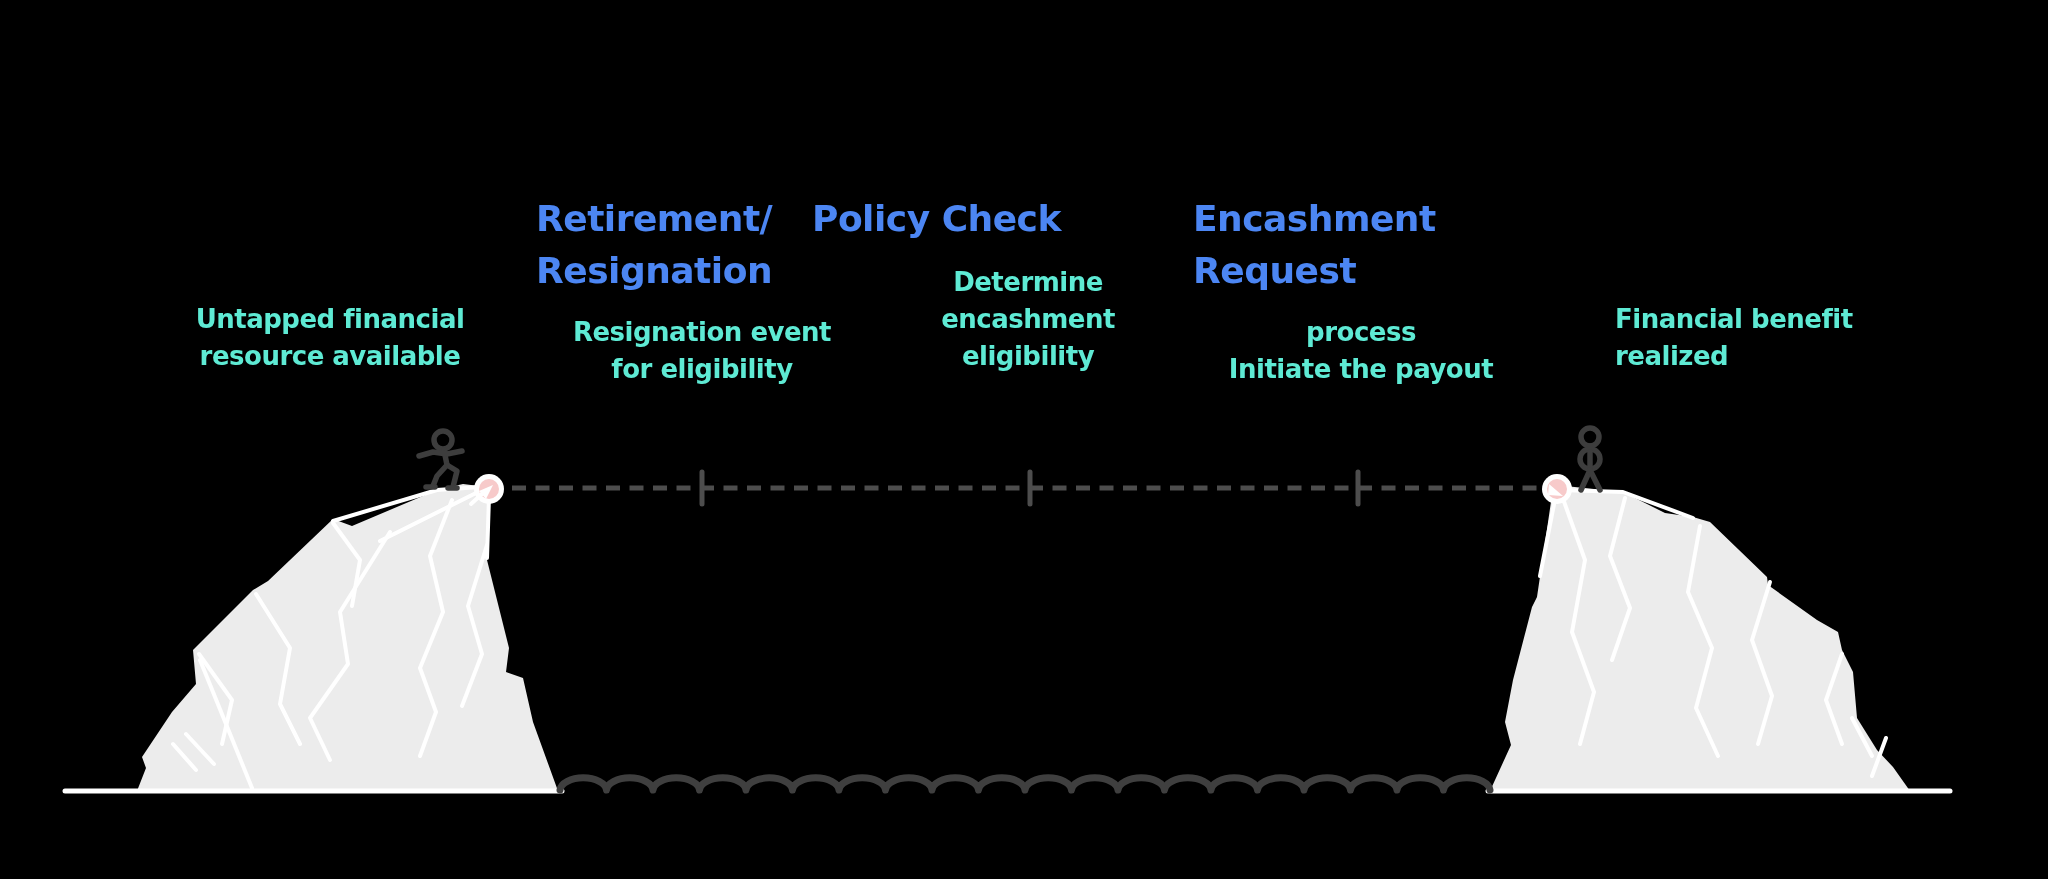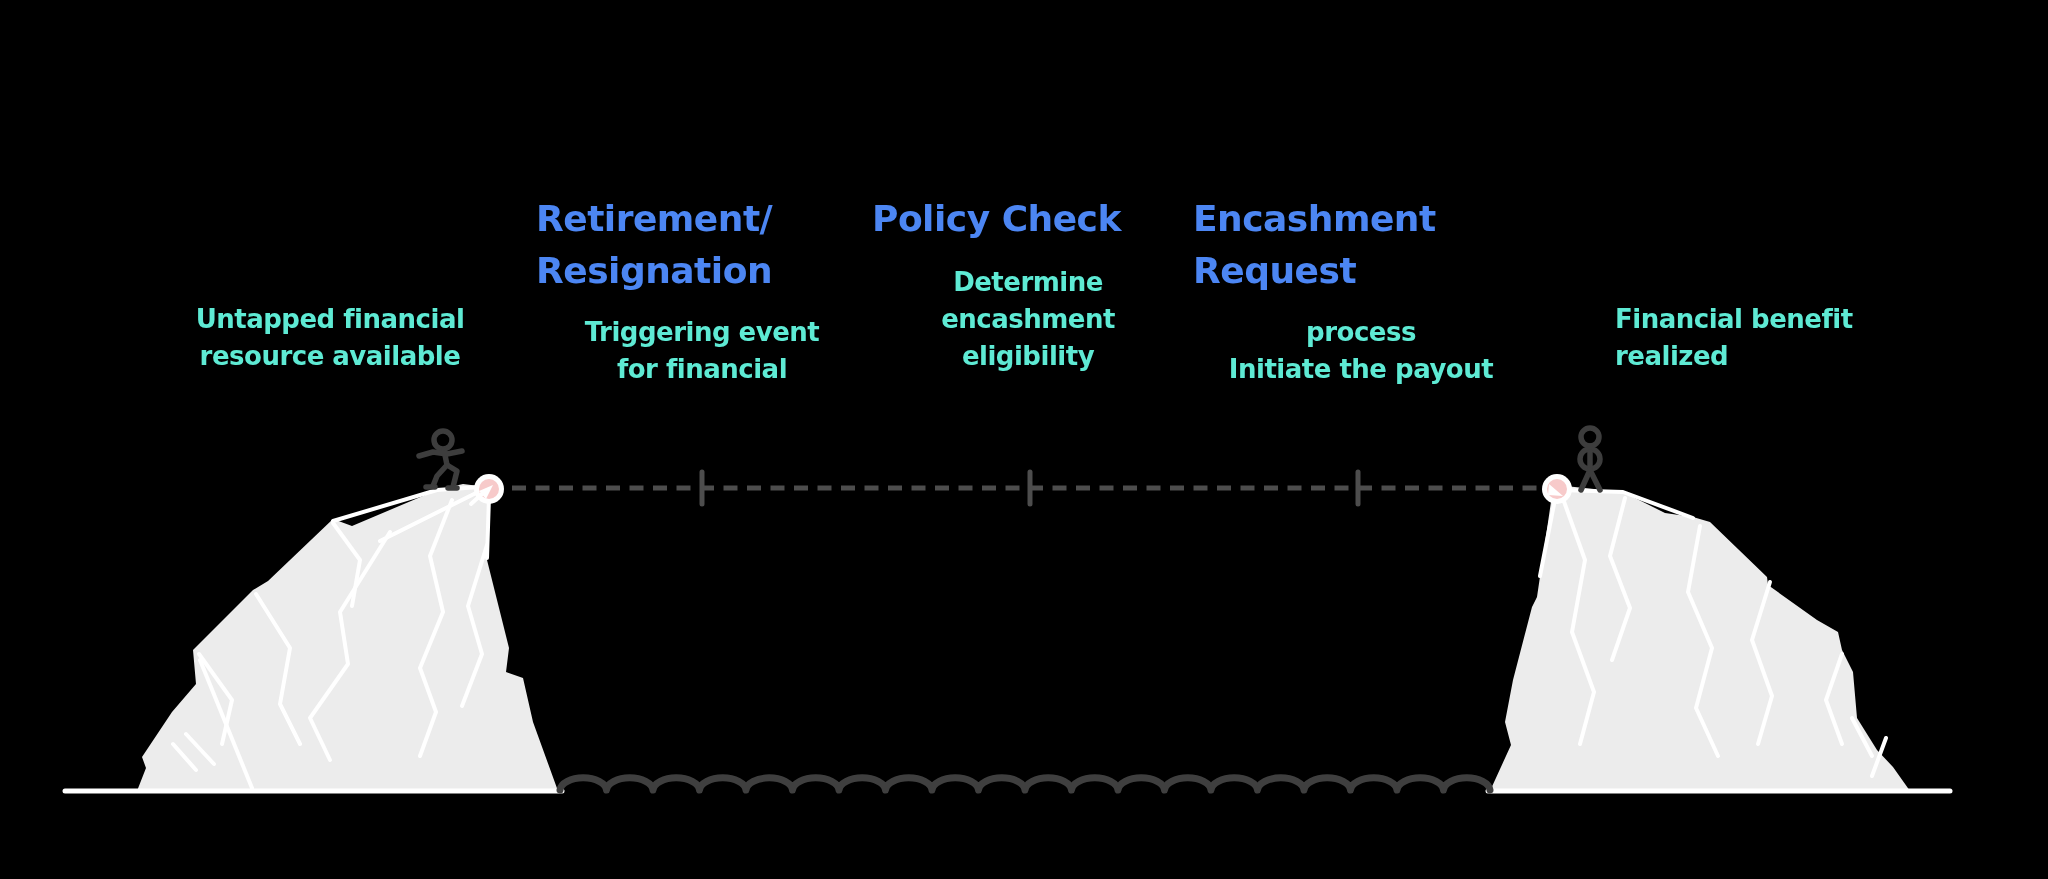--- a/index.html
+++ b/index.html
@@ -119,25 +119,25 @@
   <div class="txt desc" style="left:160px;top:301px;width:340px">
     <div>Untapped financial</div>
     <div>resource available</div>
   </div>
 
   <div class="txt title" style="left:536px;top:193px;width:340px">
     <div>Retirement/</div>
     <div>Resignation</div>
   </div>
   <div class="txt desc" style="left:532px;top:314px;width:340px">
-    <div>Triggering event</div>
-    <div>for financial</div>
+    <div>Resignation event</div>
+    <div>for eligibility</div>
   </div>
 
-  <div class="txt title" style="left:872px;top:193px;width:340px">
+  <div class="txt title" style="left:812px;top:193px;width:340px">
     <div>Policy Check</div>
   </div>
   <div class="txt desc" style="left:858px;top:264px;width:340px">
     <div>Determine</div>
     <div>encashment</div>
     <div>eligibility</div>
   </div>
 
   <div class="txt title" style="left:1193px;top:193px;width:340px">
     <div>Encashment</div>

